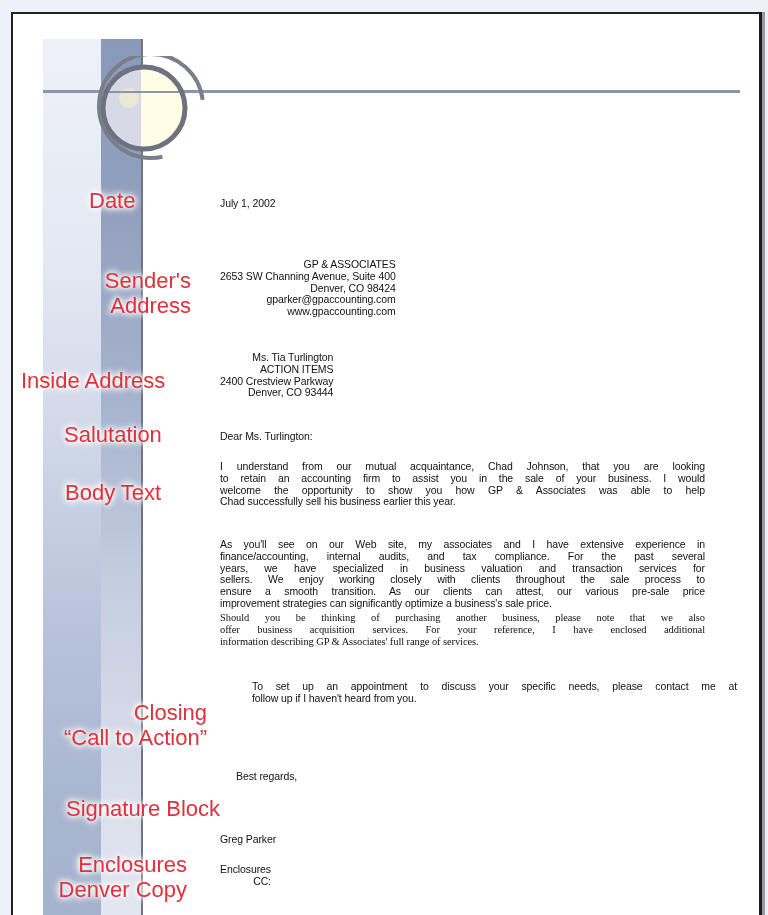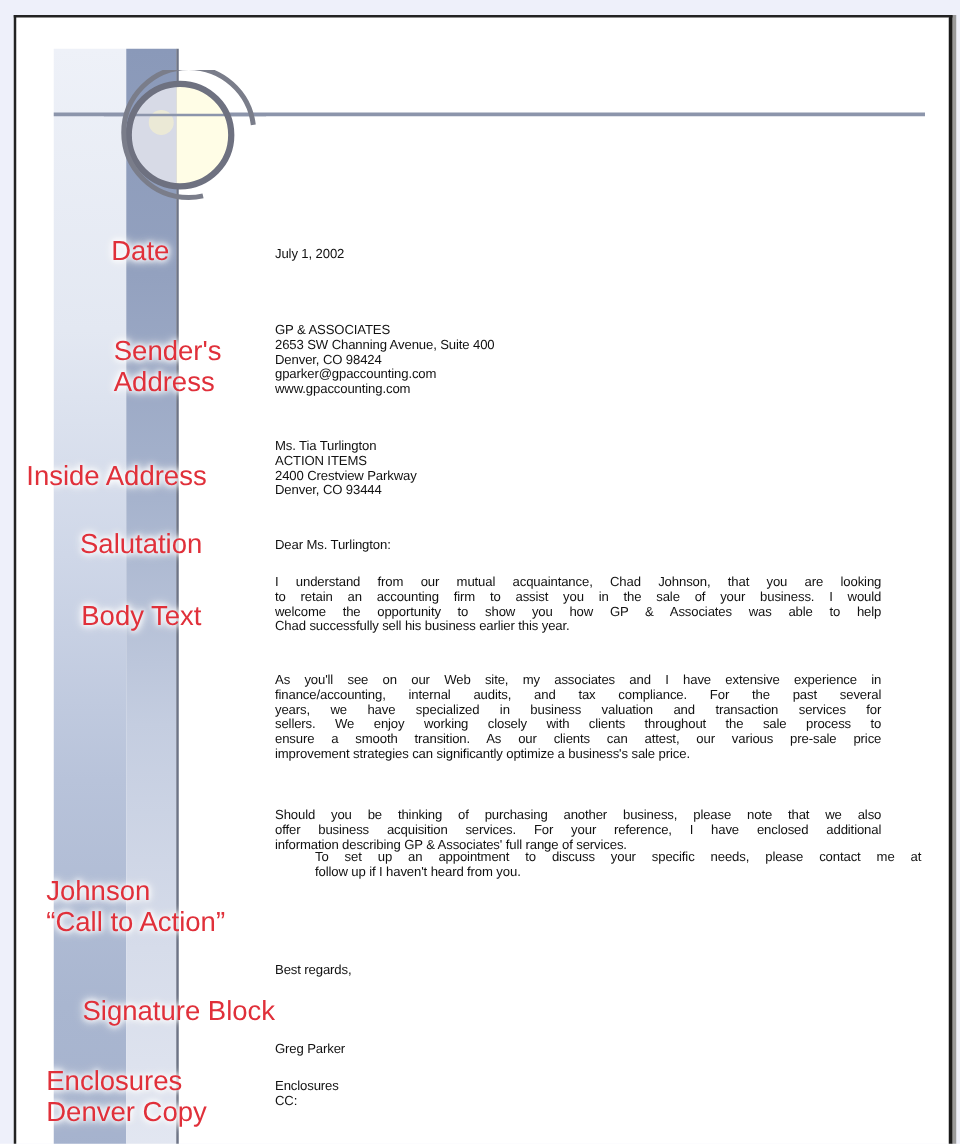--- a/index.html
+++ b/index.html
@@ -26,28 +26,29 @@
     background: linear-gradient(to bottom, #8a99b9 0%, #93a1bf 20%, #a6b3cd 40%, #c4cde0 60%, #d6dcea 80%, #e4e8f2 100%);
     border-right: 2px solid #6d7486;
   }
   .hrule {
     position: absolute; left: 30px; top: 76px; width: 697px; height: 3px;
     background: #8c95ab;
   }
   .logo-svg { position: absolute; left: 70px; top: 42px; }
   .label {
     position: absolute; color: #e0303a; font-size: 22px; line-height: 25px;
-    text-align: left;
+    text-align: right;
     text-shadow: 0 0 4px #fff, 0 0 6px #fff, 0 0 8px #fff, 0 0 10px #fff;
     white-space: nowrap;
   }
   .letter {
     position: absolute; left: 207px; font-size: 10.5px; line-height: 11.8px;
     color: #111; letter-spacing: -0.1px;
     font-family: "Liberation Sans", sans-serif;
+    text-align: right;
   }
   .letter.block { width: 485px; text-align: justify; }
   .line { display: block; white-space: nowrap; }
   .body-line { display: block; text-align-last: justify; white-space: nowrap; }
   .body-line.last { text-align-last: left; }
 </style>
 </head>
 <body>
 
 <div class="paper">
@@ -73,21 +74,21 @@
 
   <div class="label" style="left:76px; top:174px;">Date</div>
   <div class="label" style="left:58px; top:254px; width:100px;margin-left:20px;">
     <span class="line">Sender's</span>
     <span class="line">Address</span>
   </div>
   <div class="label" style="left:8px; top:354px;">Inside Address</div>
   <div class="label" style="left:51px; top:408px;">Salutation</div>
   <div class="label" style="left:52px; top:466px;">Body Text</div>
   <div class="label" style="left:24px; top:686px; width:170px;">
-    <span class="line">Johnson</span>
+    <span class="line">Closing</span>
     <span class="line">“Call to Action”</span>
   </div>
   <div class="label" style="left:9px; top:782px;margin-left:44px;">Signature Block</div>
   <div class="label" style="left:24px; top:838px; width:150px;">
     <span class="line">Enclosures</span>
     <span class="line">Denver Copy</span>
   </div>
 
   <div class="letter" style="top:184px;">
     <span class="line">July 1, 2002</span>
@@ -121,32 +122,32 @@
 
   <div class="letter block" style="top:525px;">
     <span class="body-line">As you'll see on our Web site, my associates and  I have extensive  experience  in</span>
     <span class="body-line">finance/accounting,  internal audits, and tax compliance.  For the past several</span>
     <span class="body-line">years, we have specialized in business valuation and transaction services for</span>
     <span class="body-line">sellers. We enjoy working  closely with clients throughout the sale process to</span>
     <span class="body-line">ensure a smooth transition.  As our clients can attest, our various pre-sale price</span>
     <span class="body-line last">improvement strategies can significantly optimize a business's sale price.</span>
   </div>
 
-  <div class="letter block" style="top:633px;">
+  <div class="letter block" style="top:598px;font-family:Liberation Serif, serif;">
     <span class="body-line">Should you be thinking  of purchasing  another business,  please note that we also</span>
     <span class="body-line">offer business acquisition  services.  For your reference, I have enclosed  additional</span>
     <span class="body-line last">information describing  GP &amp; Associates'  full range of services.</span>
   </div>
 
   <div class="letter block" style="top:667px;margin-left:32px;">
     <span class="body-line">To set up an appointment  to discuss  your specific needs,  please contact  me at</span>
     <span class="body-line last">follow up if I haven't  heard  from you.</span>
   </div>
 
-  <div class="letter" style="top:757px;">
+  <div class="letter" style="top:757px;margin-left:16px;">
     <span class="line">Best regards,</span>
   </div>
 
   <div class="letter" style="top:820px;">
     <span class="line">Greg  Parker</span>
   </div>
 
   <div class="letter" style="top:850px;">
     <span class="line">Enclosures</span>
     <span class="line">CC:</span>

